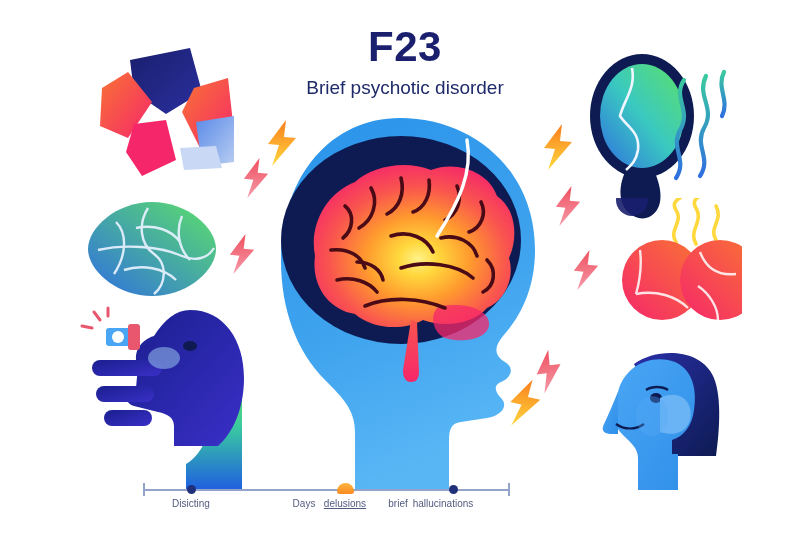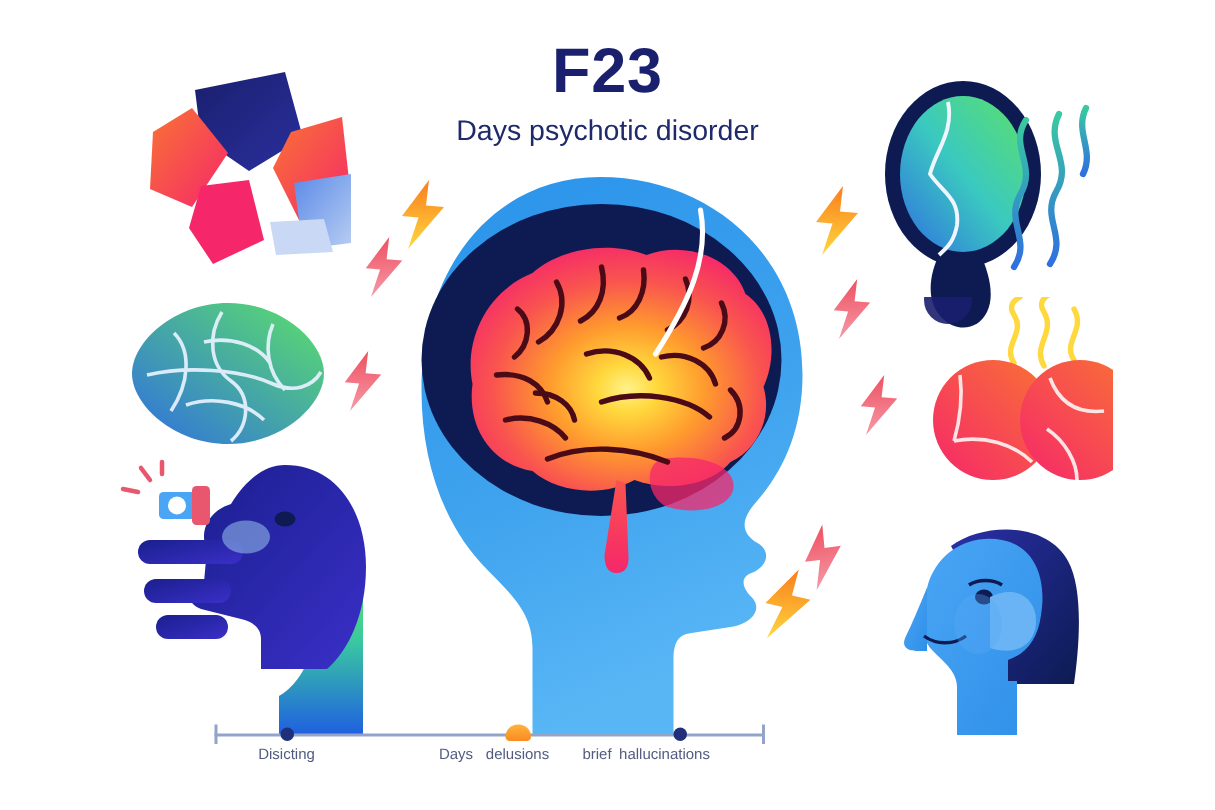--- a/index.html
+++ b/index.html
@@ -360,35 +360,35 @@
     <path d="M 24 44 C 18 58 14 68 10 76 C 6 84 12 86 18 86 L 24 86" fill="url(#faceGrad)"></path>
     <ellipse cx="62" cy="50" rx="6" ry="5" fill="#0d1b52"></ellipse>
     <path d="M 52 42 C 58 38 68 38 74 42" stroke="#0d1b52" stroke-width="2.4" fill="none"></path>
     <path d="M 22 76 C 30 82 42 82 50 76" stroke="#0d1b52" stroke-width="2.2" fill="none"></path>
     <path d="M 66 50 C 86 40 100 54 96 72 C 92 86 78 88 66 84 Z" fill="#6ab4f5"></path>
     <ellipse cx="58" cy="68" rx="16" ry="20" fill="#5aa8f5" opacity="0.35"></ellipse>
   </svg>
 
   <div class="abs" id="title-block">
     <div id="page-title">F23</div>
-    <div id="page-subtitle">Days psychotic disorder</div>
+    <div id="page-subtitle">Brief psychotic disorder</div>
   </div>
 
   <div class="abs" id="timeline">
     <div id="timeline-axis"></div>
     <div class="tl-cap" style="left:3px;"></div>
     <div class="tl-cap" style="left:368px;"></div>
 
     <div class="tl-dot" style="left:51px;"></div>
     <div class="tl-label" style="left:51px;">Disicting</div>
 
     <div class="tl-label" style="left:156px;padding-left:16px;">Days</div>
 
     <div class="tl-dot orange" style="left:205px;"></div>
-    <div class="tl-label" style="left:205px;">delusions</div>
+    <div class="tl-label" style="left:205px;text-decoration:underline;">delusions</div>
 
     <div class="tl-label" style="left:258px;">brief</div>
 
     <div class="tl-dot" style="left:313px;"></div>
     <div class="tl-label" style="left:303px;">hallucinations</div>
   </div>
 
 </div>
 
 </body></html>

